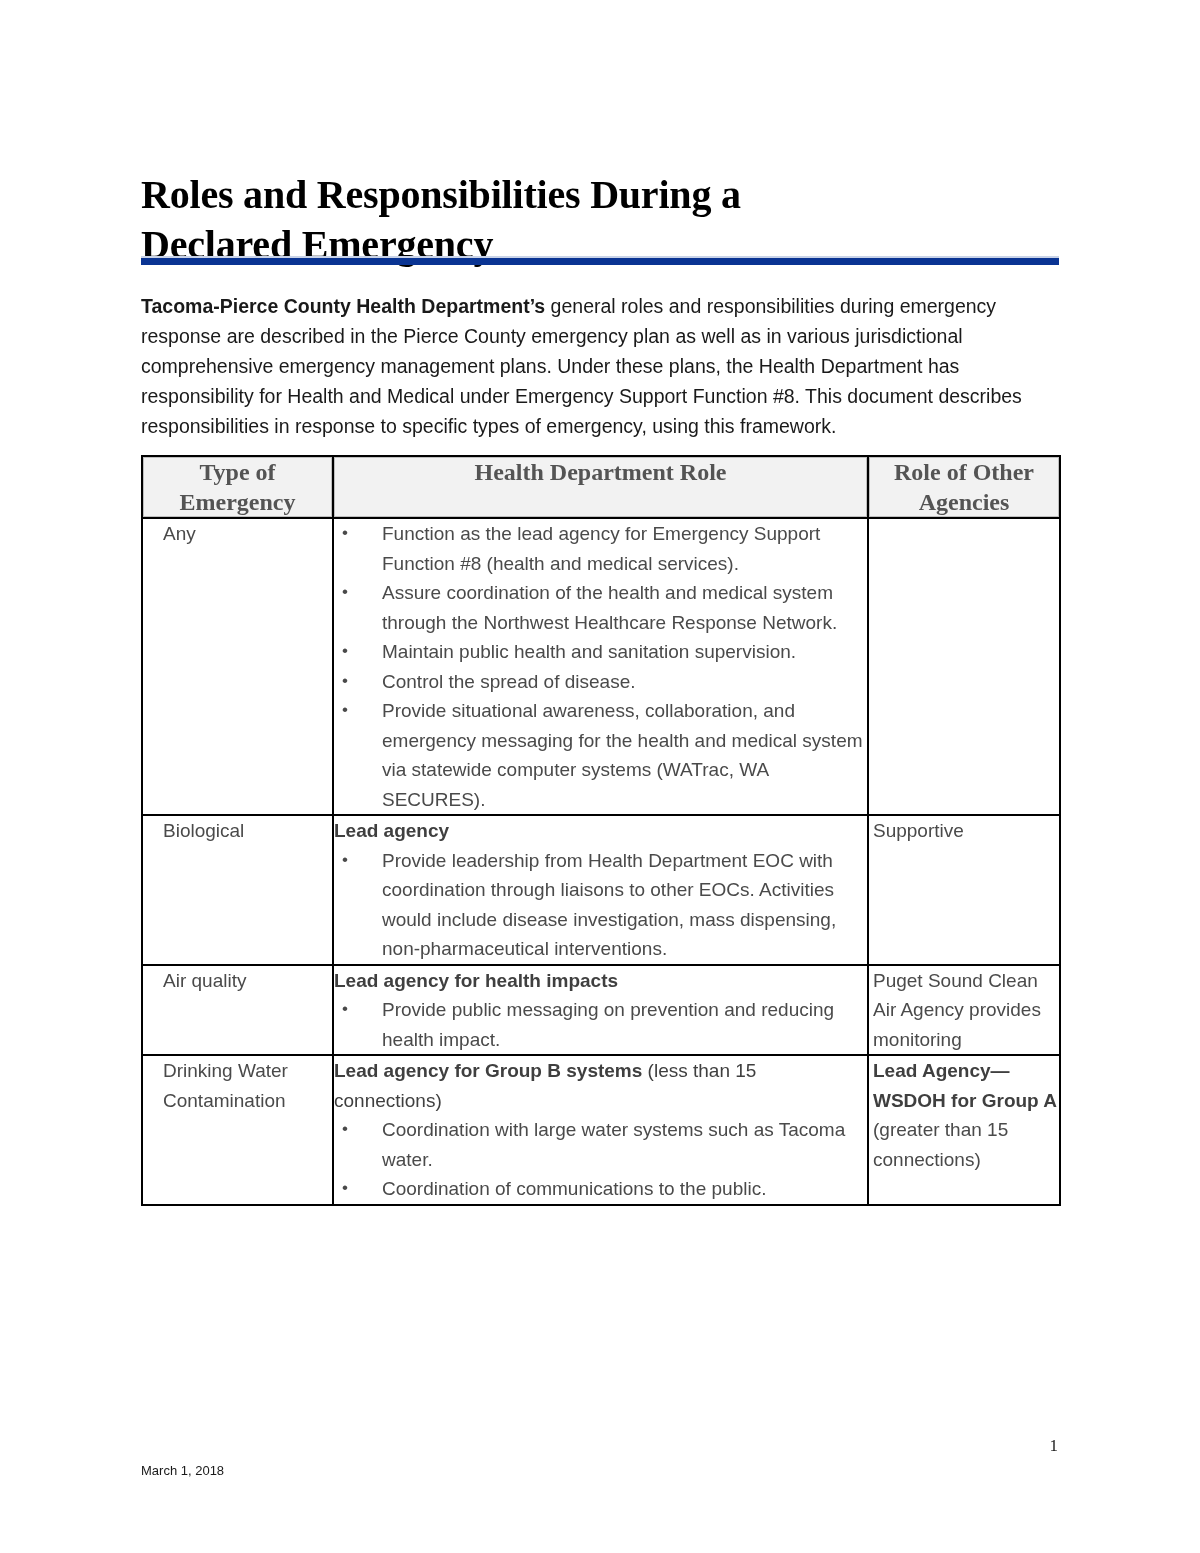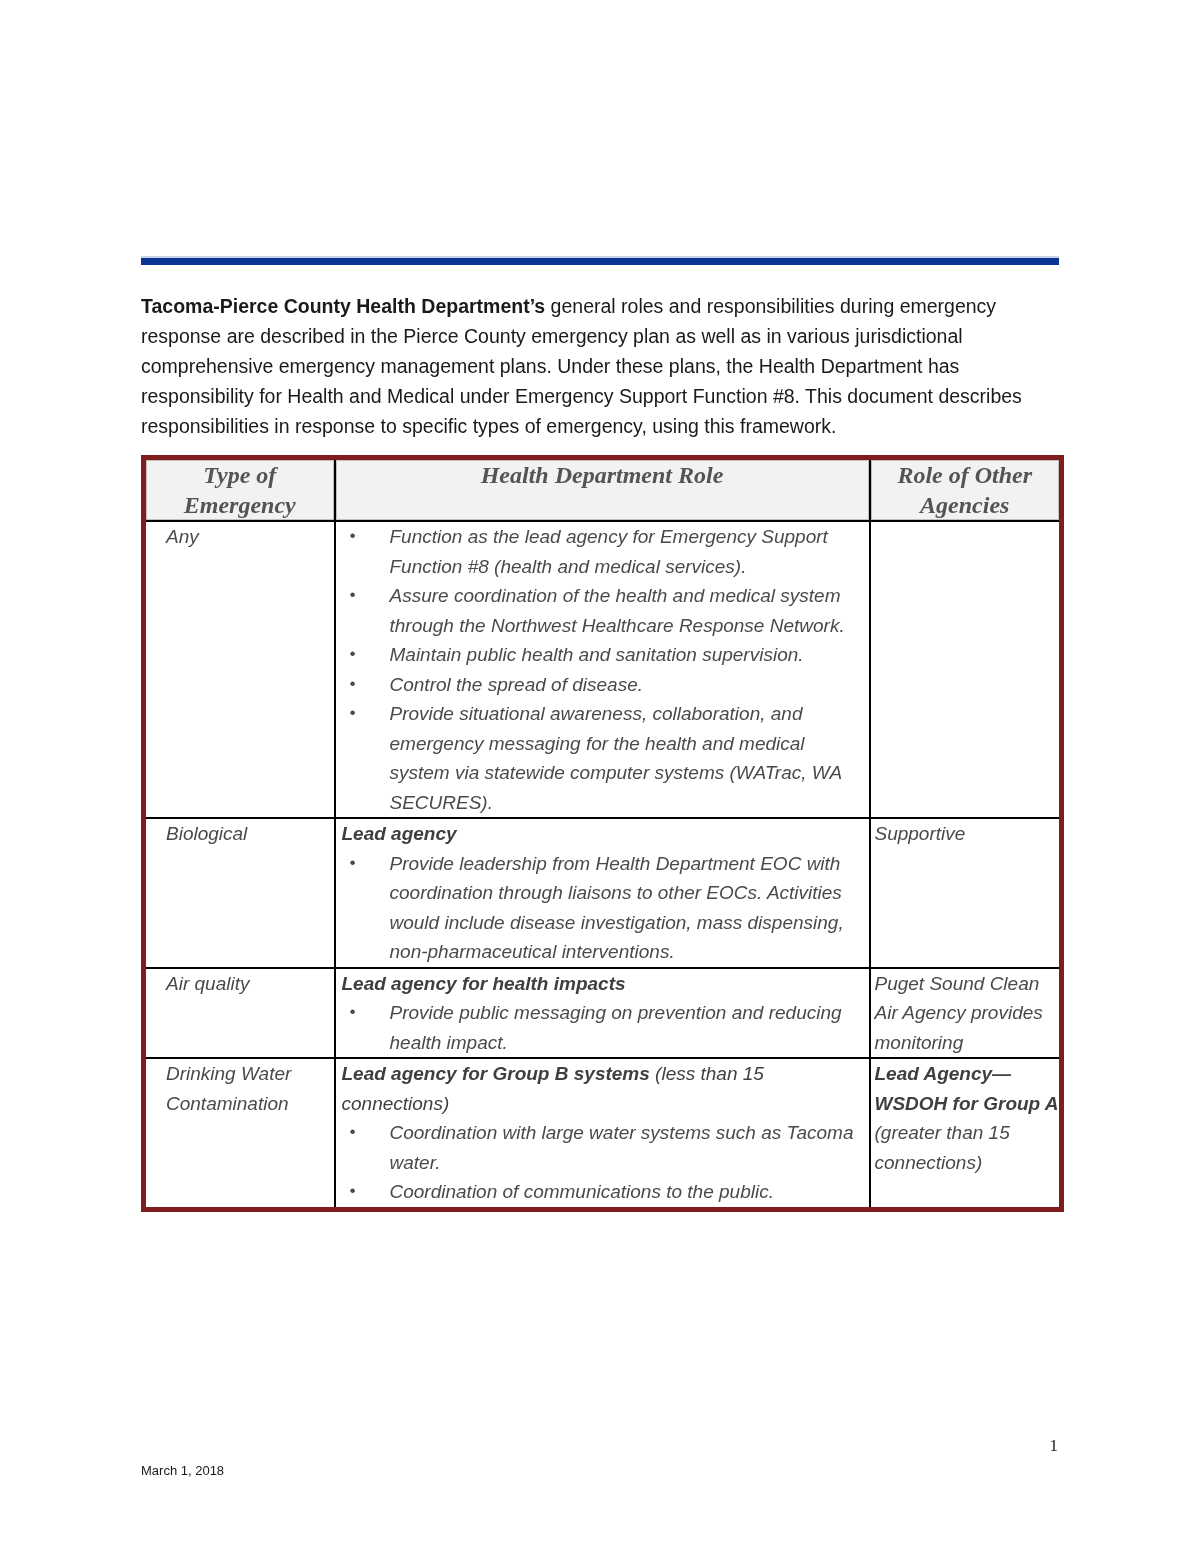--- a/index.html
+++ b/index.html
@@ -65,22 +65,21 @@
   .table-wrap {
     position: absolute;
     left: 141px;
     top: 455px;
     width: 918px;
   }
   table.matrix {
     width: 918px;
     border-collapse: collapse;
     table-layout: fixed;
-    border: 5px solid #7f1d1d;
-    font-style: italic;
+    border: 1px solid #7f1d1d;
   }
   table.matrix col.c1 { width: 191px; }
   table.matrix col.c2 { width: 535px; }
   table.matrix col.c3 { width: 192px; }
 
   table.matrix th,
   table.matrix td {
     border: 2px solid #000000;
     vertical-align: top;
     padding: 0;
@@ -98,21 +97,21 @@
     box-shadow: inset 0 0 0 1px #bfbfbf;
   }
 
   td.cell {
     font-size: 19px;
     line-height: 29.5px;
     color: #4a4a4a;
     padding: 6px 8px 8px 10px;
   }
   td.cell.colA { padding-left: 20px; }
-  td.cell.colB { padding-left: 6px; }
+  td.cell.colB { }
   td.cell.colC { padding-left: 4px; }
 
   .lead-head {
     font-weight: bold;
     color: #3f3f3f;
     display: block;
     margin: 0 0 0 0;
   }
   .lead-head .reg { font-weight: normal; }
 
@@ -154,20 +153,24 @@
     top: 1463px;
     font-size: 13px;
     color: #1a1a1a;
   }
 </style>
 </head>
 <body>
 
 <div class="page">
 
+  <h1 class="doc-title">
+    <span>Roles and Responsibilities During a</span><br>
+    <span>Declared Emergency</span>
+  </h1>
 
   <div class="title-rule"></div>
 
   <p class="intro"><b>Tacoma-Pierce County Health Department’s</b><span> general roles and responsibilities during emergency response are described in the Pierce County emergency plan as well as in various jurisdictional comprehensive emergency management plans. Under these plans, the Health Department has responsibility for Health and Medical under Emergency Support Function #8.  This document describes responsibilities in response to specific types of emergency, using this framework.</span></p>
 
   <div class="table-wrap">
     <table class="matrix">
       <colgroup>
         <col class="c1">
           <col class="c2">

